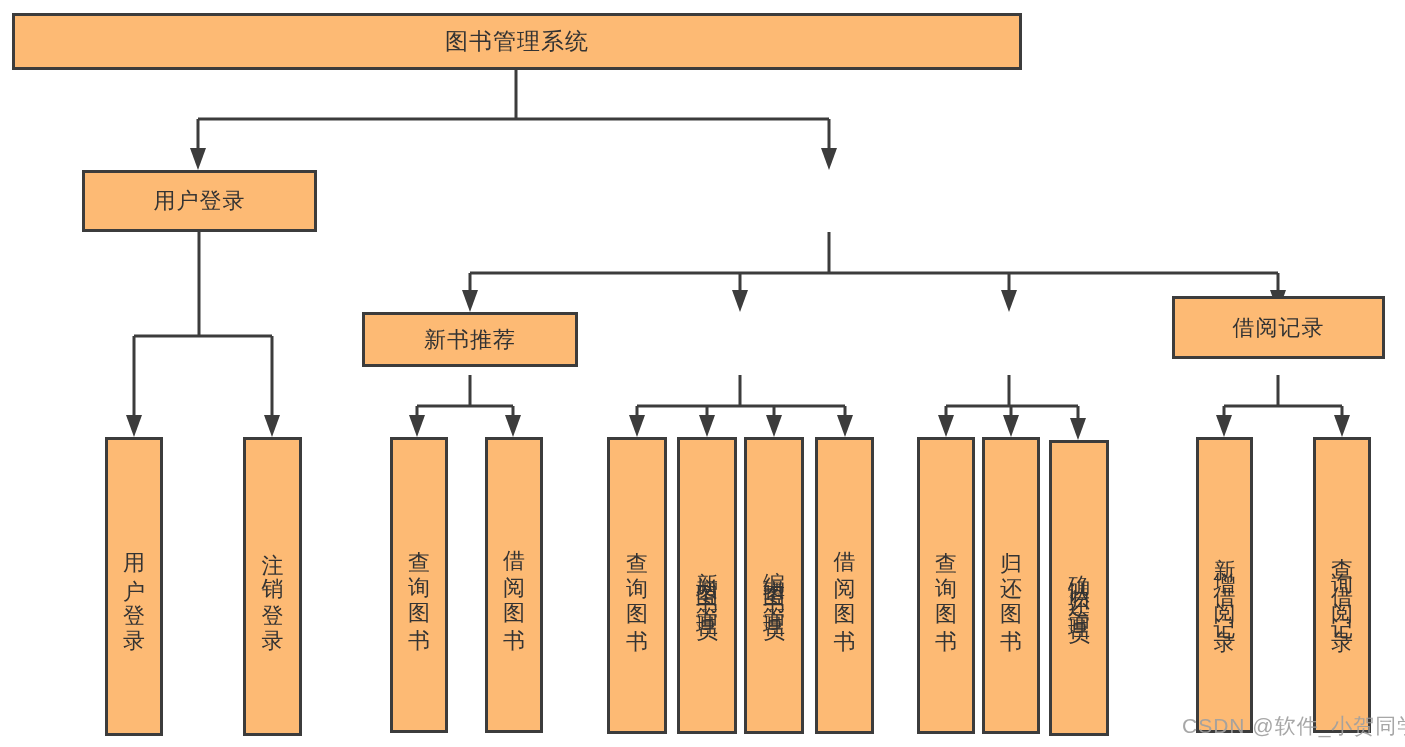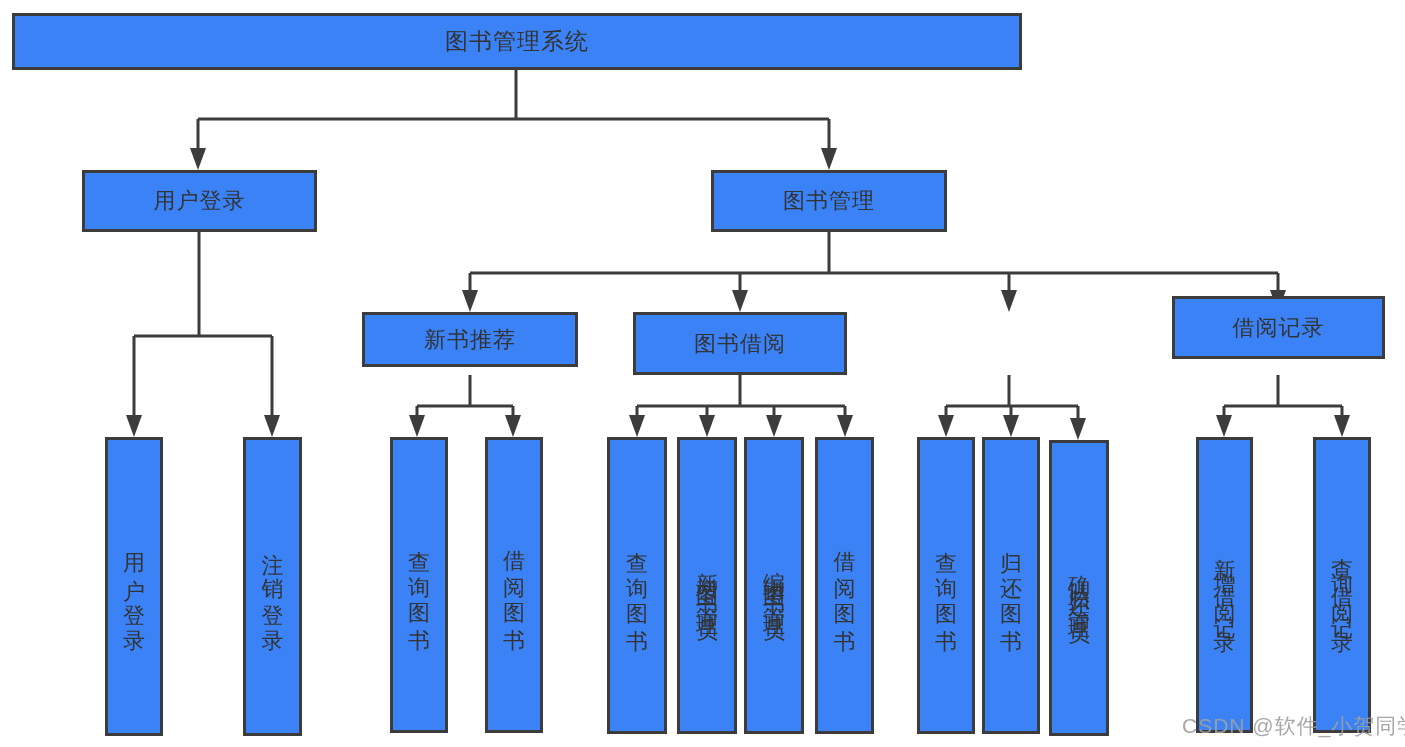--- a/index.html
+++ b/index.html
@@ -14,21 +14,21 @@
   }
   .connectors {
     position: absolute;
     left: 0; top: 0;
     width: 1405px; height: 747px;
     z-index: 1;
   }
   .node {
     position: absolute;
     box-sizing: border-box;
-    background: #3b82f6;
+    background: #fdba74;
     border: 3px solid #3c3c3c;
     display: flex;
     align-items: center;
     justify-content: center;
     z-index: 2;
     font-size: 22px;
     letter-spacing: 1px;
     color: #333333;
   }
   .node.root { font-size: 23px; }
@@ -88,29 +88,23 @@
     </g>
   </svg>
 
   <div class="node root" style="left:12px;top:13px;width:1010px;height:57px">
     <span>图书管理系统</span>
   </div>
 
   <div class="node" style="left:82px;top:170px;width:235px;height:62px">
     <span>用户登录</span>
   </div>
-  <div class="node" style="left:711px;top:170px;width:236px;height:62px">
-    <span>图书管理</span>
-  </div>
 
   <div class="node" style="left:362px;top:312px;width:216px;height:55px">
     <span>新书推荐</span>
-  </div>
-  <div class="node" style="left:633px;top:312px;width:214px;height:63px">
-    <span>图书借阅</span>
   </div>
   <div class="node" style="left:1172px;top:296px;width:213px;height:63px">
     <span>借阅记录</span>
   </div>
 
   <div class="node vnode v-sparse" style="left:105px;top:437px;width:58px;height:299px">
     <span>用户登录</span>
   </div>
   <div class="node vnode v-sparse" style="left:243px;top:437px;width:59px;height:299px">
     <span>注销登录</span>

